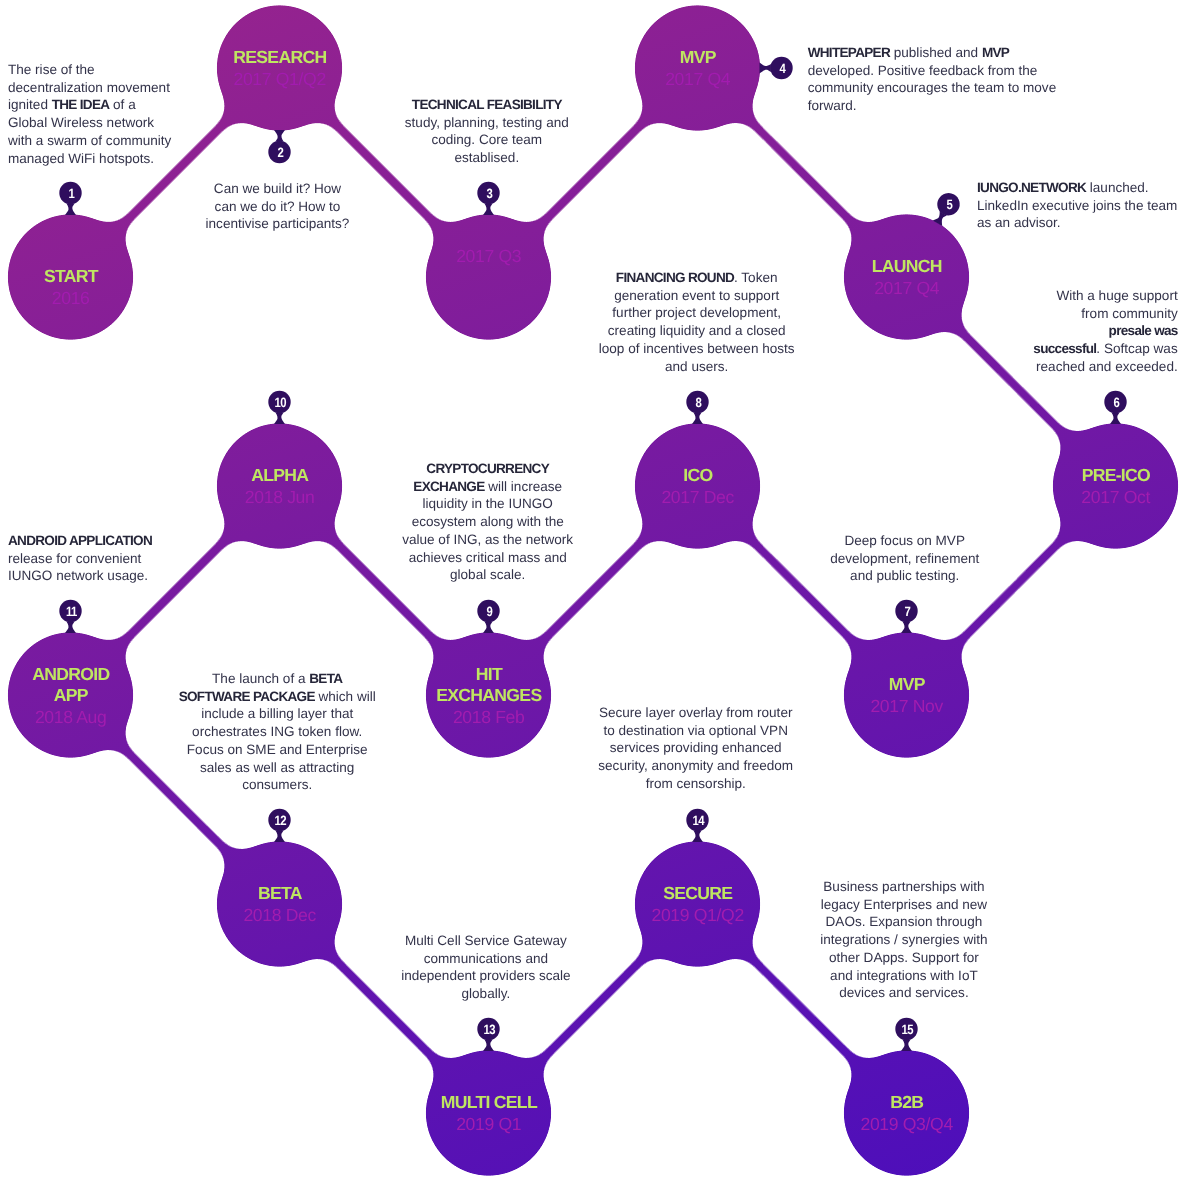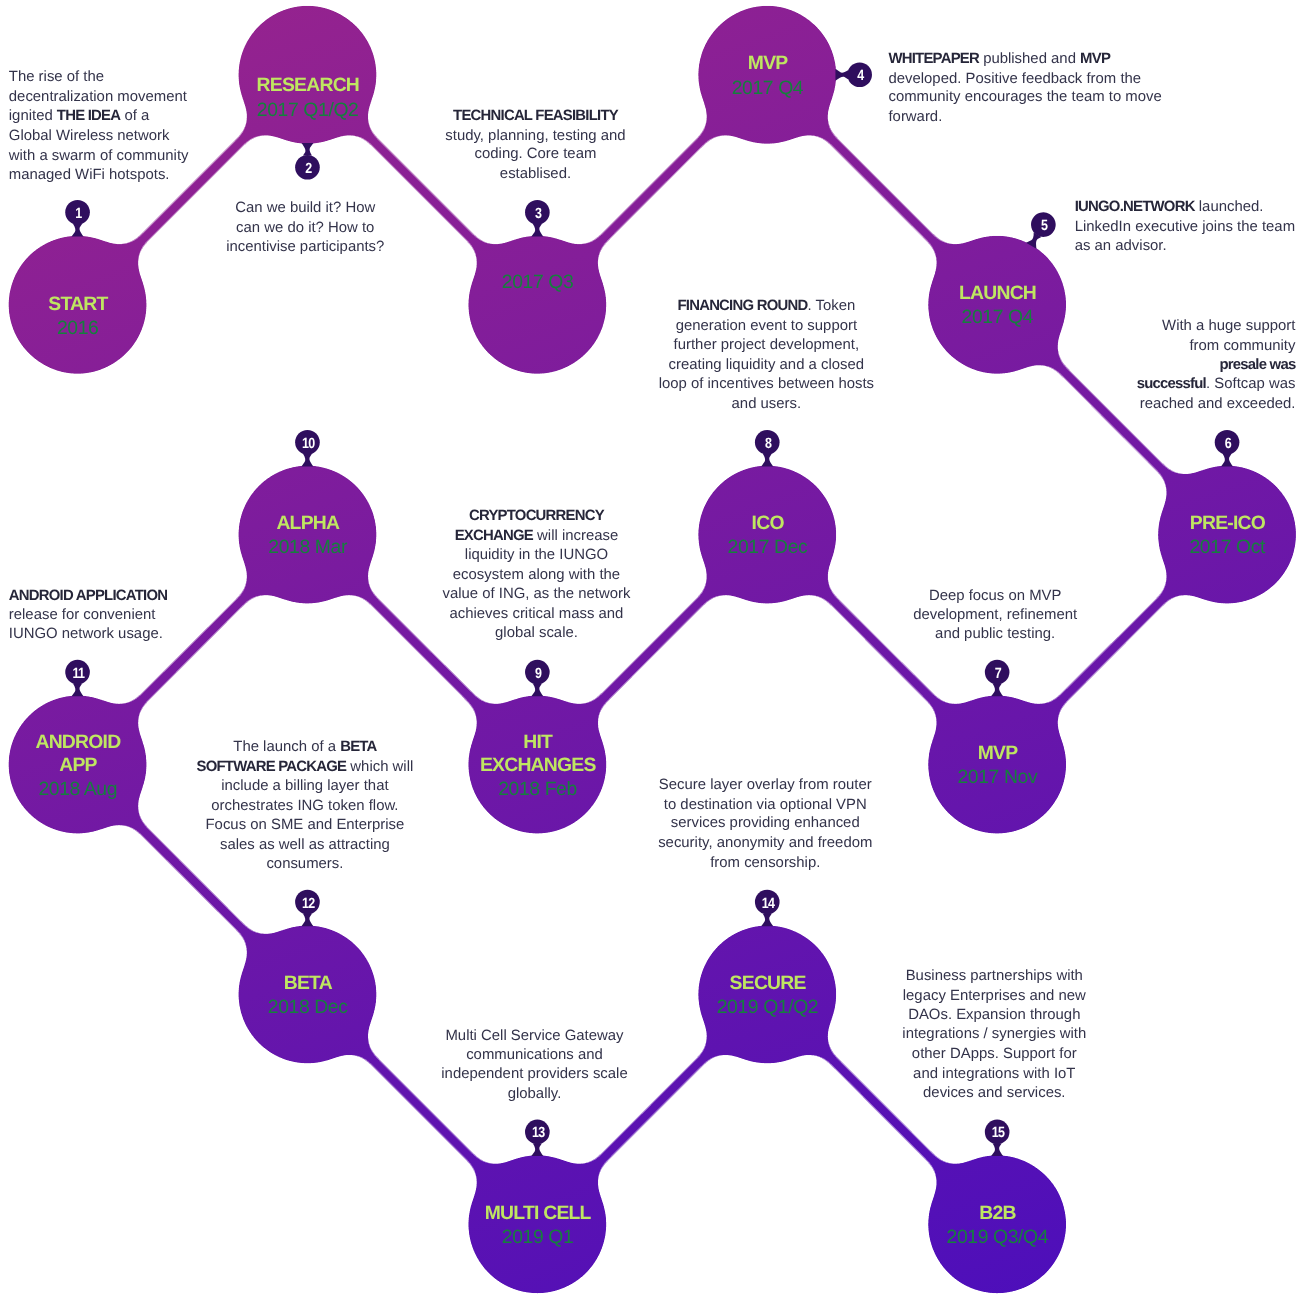--- a/index.html
+++ b/index.html
@@ -7,21 +7,21 @@
   body{width:1183px;height:1183px;overflow:hidden;
        font-family:"Liberation Sans",sans-serif;
        -webkit-font-smoothing:antialiased;
        text-rendering:geometricPrecision;}
   *{-webkit-font-smoothing:antialiased;}
   #stage{position:relative;width:1183px;height:1183px;background:#fff;}
   svg.chain{position:absolute;left:0;top:0;width:1183px;height:1183px;}
   .node-label{position:absolute;text-align:center;}
   .node-title{font-weight:bold;color:#bfe661;font-size:17.6px;letter-spacing:-0.7px;
               white-space:pre-line;line-height:21.8px;padding-left:0.7px;}
-  .node-date{color:#15803d;font-size:17.6px;font-weight:400;line-height:21.8px;
+  .node-date{color:#a21caf;font-size:17.6px;font-weight:400;line-height:21.8px;
              letter-spacing:-0.35px;padding-left:0.35px;}
   .note{position:absolute;color:#33334a;font-size:13.55px;line-height:17.7px;
         white-space:nowrap;}
   .note b{font-weight:bold;color:#262639;letter-spacing:-0.7px;}
   .pin-num{position:absolute;color:#ffffff;font-size:13.5px;font-weight:bold;text-align:center;
            line-height:14px;letter-spacing:-0.7px;
            transform:scaleX(0.84);transform-origin:50% 50%;}
   .pin-num i{font-style:normal;display:inline-block;padding-left:0.7px;}
 </style>
 </head>
@@ -138,21 +138,21 @@
           <circle cx="84" cy="0" r="11.2"></circle>
         </g>
       </g>
     </svg>
   <div id="labels">
       <div class="node-label" style="left: 0.5px; width: 140px; top: 266px;">
         <div class="node-title" style="color: rgb(191, 230, 97);">START</div>
         <div class="node-date">2016</div>
       </div>
       <div class="pin-num" style="left: 50.5px; top: 186.6px; width: 40px;"><i>1</i></div>
-      <div class="node-label" style="left: 209.5px; width: 140px; top: 47.4px; margin-top: 20px;">
+      <div class="node-label" style="left: 209.5px; width: 140px; top: 47.4px;">
         <div class="node-title" style="color: rgb(191, 230, 97);">RESEARCH</div>
         <div class="node-date">2017 Q1/Q2</div>
       </div>
       <div class="pin-num" style="left: 259.5px; top: 145.6px; width: 40px;"><i>2</i></div>
       <div class="node-label" style="left: 418.5px; width: 140px; top: 245.5px;">
         <div class="node-date">2017 Q3</div>
       </div>
       <div class="pin-num" style="left: 468.5px; top: 186.6px; width: 40px;"><i>3</i></div>
       <div class="node-label" style="left: 627.5px; width: 140px; top: 47.4px;">
         <div class="node-title" style="color: rgb(191, 230, 97);">MVP</div>
@@ -180,21 +180,21 @@
       </div>
       <div class="pin-num" style="left: 677.5px; top: 395.6px; width: 40px;"><i>8</i></div>
       <div class="node-label" style="left: 418.5px; width: 140px; top: 663.5px;">
         <div class="node-title" style="color: rgb(191, 230, 97);">HIT
 EXCHANGES</div>
         <div class="node-date">2018 Feb</div>
       </div>
       <div class="pin-num" style="left: 468.5px; top: 604.6px; width: 40px;"><i>9</i></div>
       <div class="node-label" style="left: 209.5px; width: 140px; top: 465.4px;">
         <div class="node-title" style="color: rgb(191, 230, 97);">ALPHA</div>
-        <div class="node-date">2018 Mar</div>
+        <div class="node-date">2018 Jun</div>
       </div>
       <div class="pin-num" style="left: 259.5px; top: 395.6px; width: 40px;"><i>10</i></div>
       <div class="node-label" style="left: 0.5px; width: 140px; top: 663.5px;">
         <div class="node-title" style="color: rgb(191, 230, 97);">ANDROID
 APP</div>
         <div class="node-date">2018 Aug</div>
       </div>
       <div class="pin-num" style="left: 50.5px; top: 604.6px; width: 40px;"><i>11</i></div>
       <div class="node-label" style="left: 209.5px; width: 140px; top: 883.4px;">
         <div class="node-title" style="color: rgb(191, 230, 97);">BETA</div>

